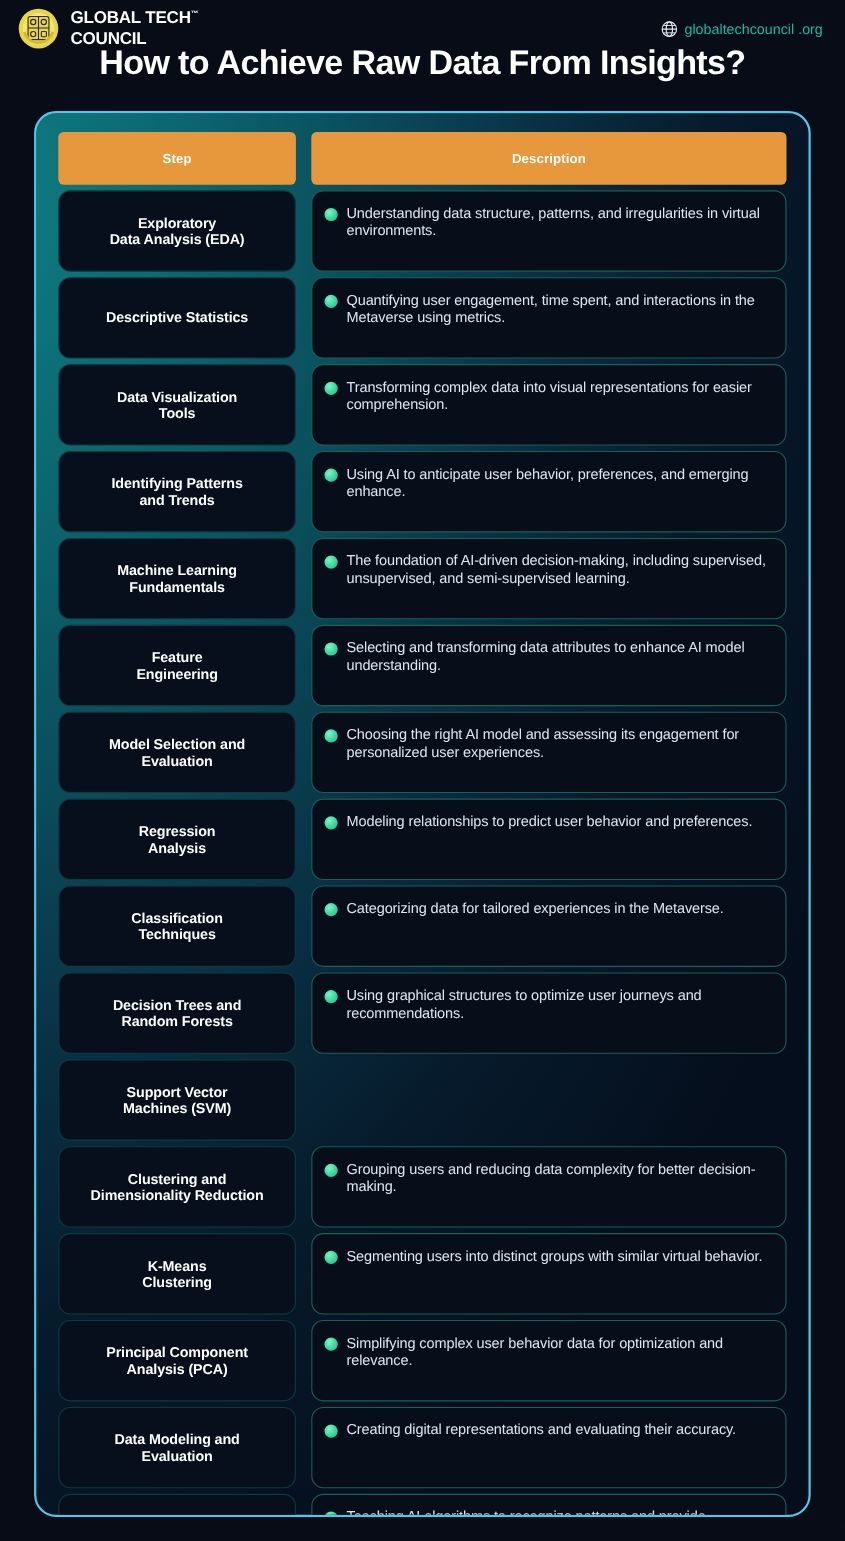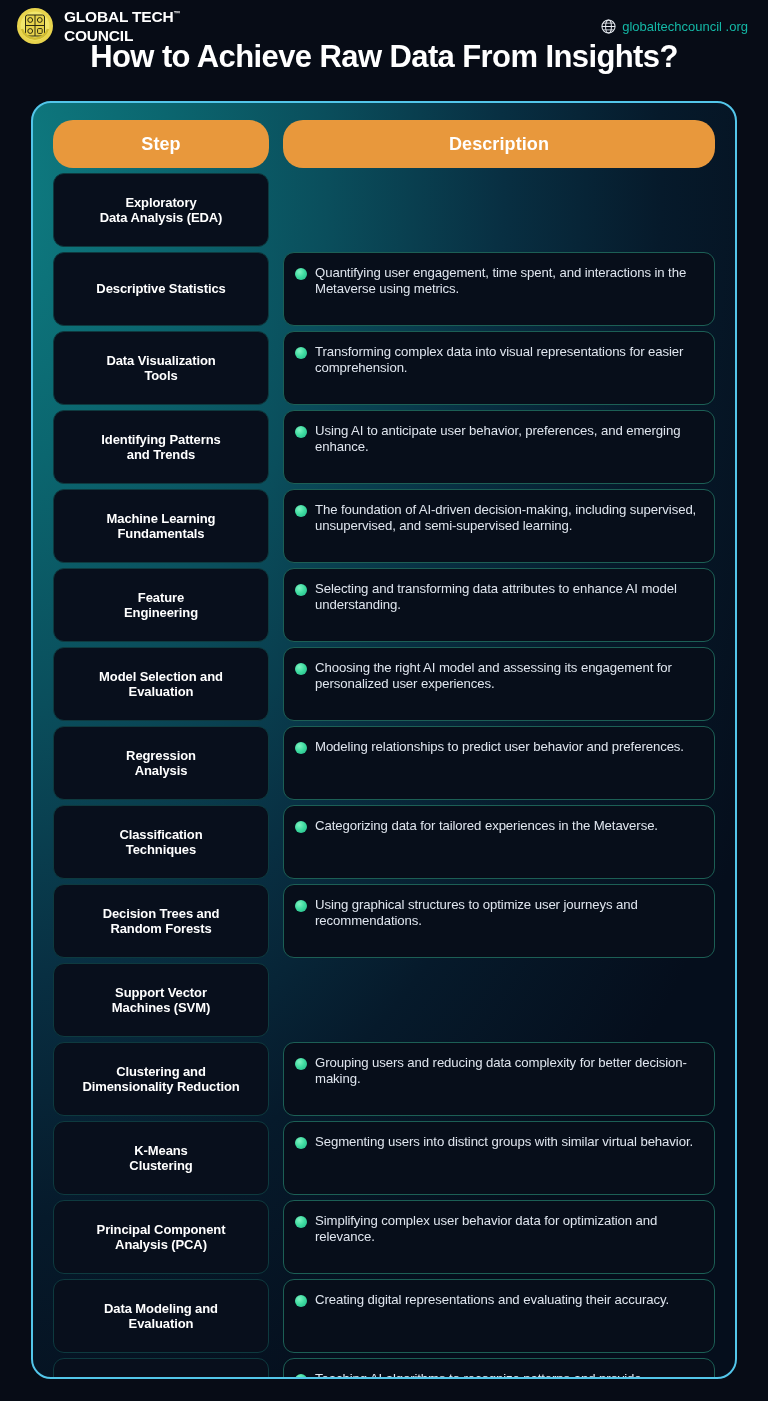--- a/index.html
+++ b/index.html
@@ -119,26 +119,26 @@
   .row {
     display: flex;
     gap: 14px;
     flex: 0 0 auto;
   }
 
   
   .hrow { height: 48px; }
   .hcell {
     background: #e8983c;
-    border-radius: 20px;
+    border-radius: 5px;
     display: flex;
     align-items: center;
     justify-content: center;
     color: #ffffff;
-    font-size: 18px;
+    font-size: 12px;
     font-weight: bold;
     letter-spacing: 0.1px;
   }
   .hcell.step { width: 216px; flex: 0 0 216px; }
   .hcell.desc { flex: 1 1 auto; }
 
   
   .brow { height: 74px; }
 
   .cell-step {
@@ -236,20 +236,24 @@
 
       <div class="row hrow">
         <div class="hcell step">Step</div>
         <div class="hcell desc">Description</div>
       </div>
 
       <div id="rows-host" style="display:contents"><div class="row brow">
             <div class="cell-step">
               <div class="label">Exploratory<br>Data Analysis (EDA)</div>
             </div>
+            <div class="cell-desc">
+              <span class="bullet"></span>
+              <div class="label">Understanding data structure, patterns, and irregularities in virtual environments.</div>
+            </div>
           </div><div class="row brow">
             <div class="cell-step">
               <div class="label">Descriptive Statistics</div>
             </div>
             <div class="cell-desc">
               <span class="bullet"></span>
               <div class="label">Quantifying user engagement, time spent, and interactions in the Metaverse using metrics.</div>
             </div>
           </div><div class="row brow">
             <div class="cell-step">

